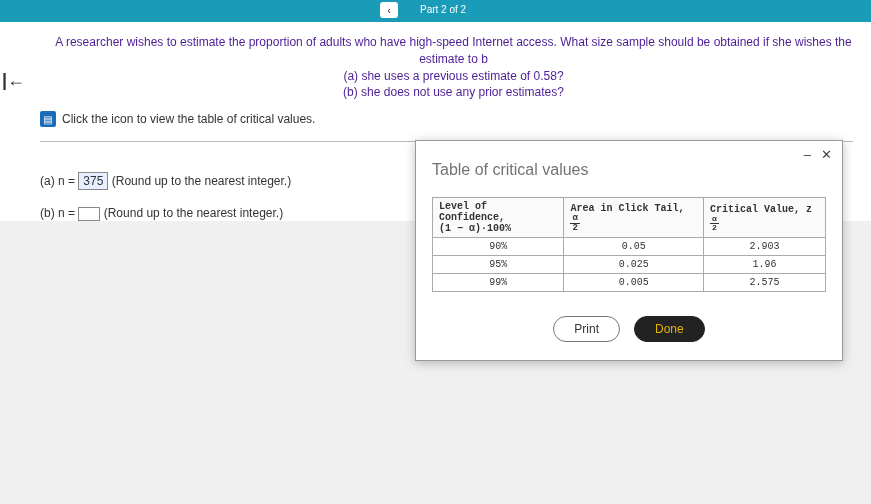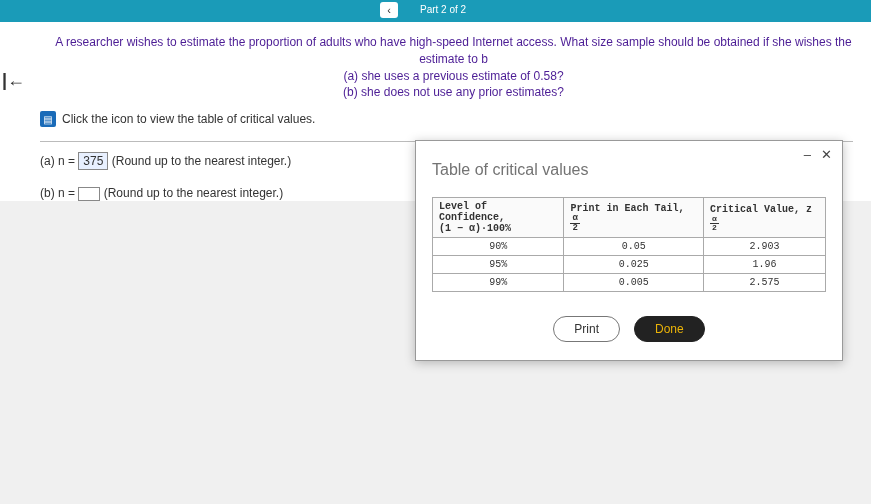--- a/index.html
+++ b/index.html
@@ -88,20 +88,21 @@
     font-size: 12px;
     color: #333;
   }
   .answers .row { margin-bottom: 16px; }
   .answer-box {
     display: inline-block;
     border: 1px solid #888;
     background: #e8f0ff;
     padding: 1px 4px;
     min-width: 24px;
+    margin-top: 20px;
   }
   .answer-empty {
     display: inline-block;
     border: 1px solid #888;
     width: 22px;
     height: 14px;
     vertical-align: middle;
     background: #fff;
   }
   .popup {
@@ -224,21 +225,21 @@
     <div class="popup-title">Table of critical values</div>
 
     <table class="crit-table">
       <thead>
         <tr>
           <th>
             <span>Level of Confidence,</span><br>
             <span>(1 − α)·100%</span>
           </th>
           <th>
-            <span>Print in Each Tail, </span><span class="frac"><span class="num">α</span><span class="den">2</span></span>
+            <span>Area in Click Tail, </span><span class="frac"><span class="num">α</span><span class="den">2</span></span>
           </th>
           <th>
             <span>Critical Value, z</span><span class="frac sub"><span class="num">α</span><span class="den">2</span></span>
           </th>
         </tr>
       </thead>
       <tbody>
         <tr>
           <td class="center">90%</td>
           <td class="center">0.05</td>

